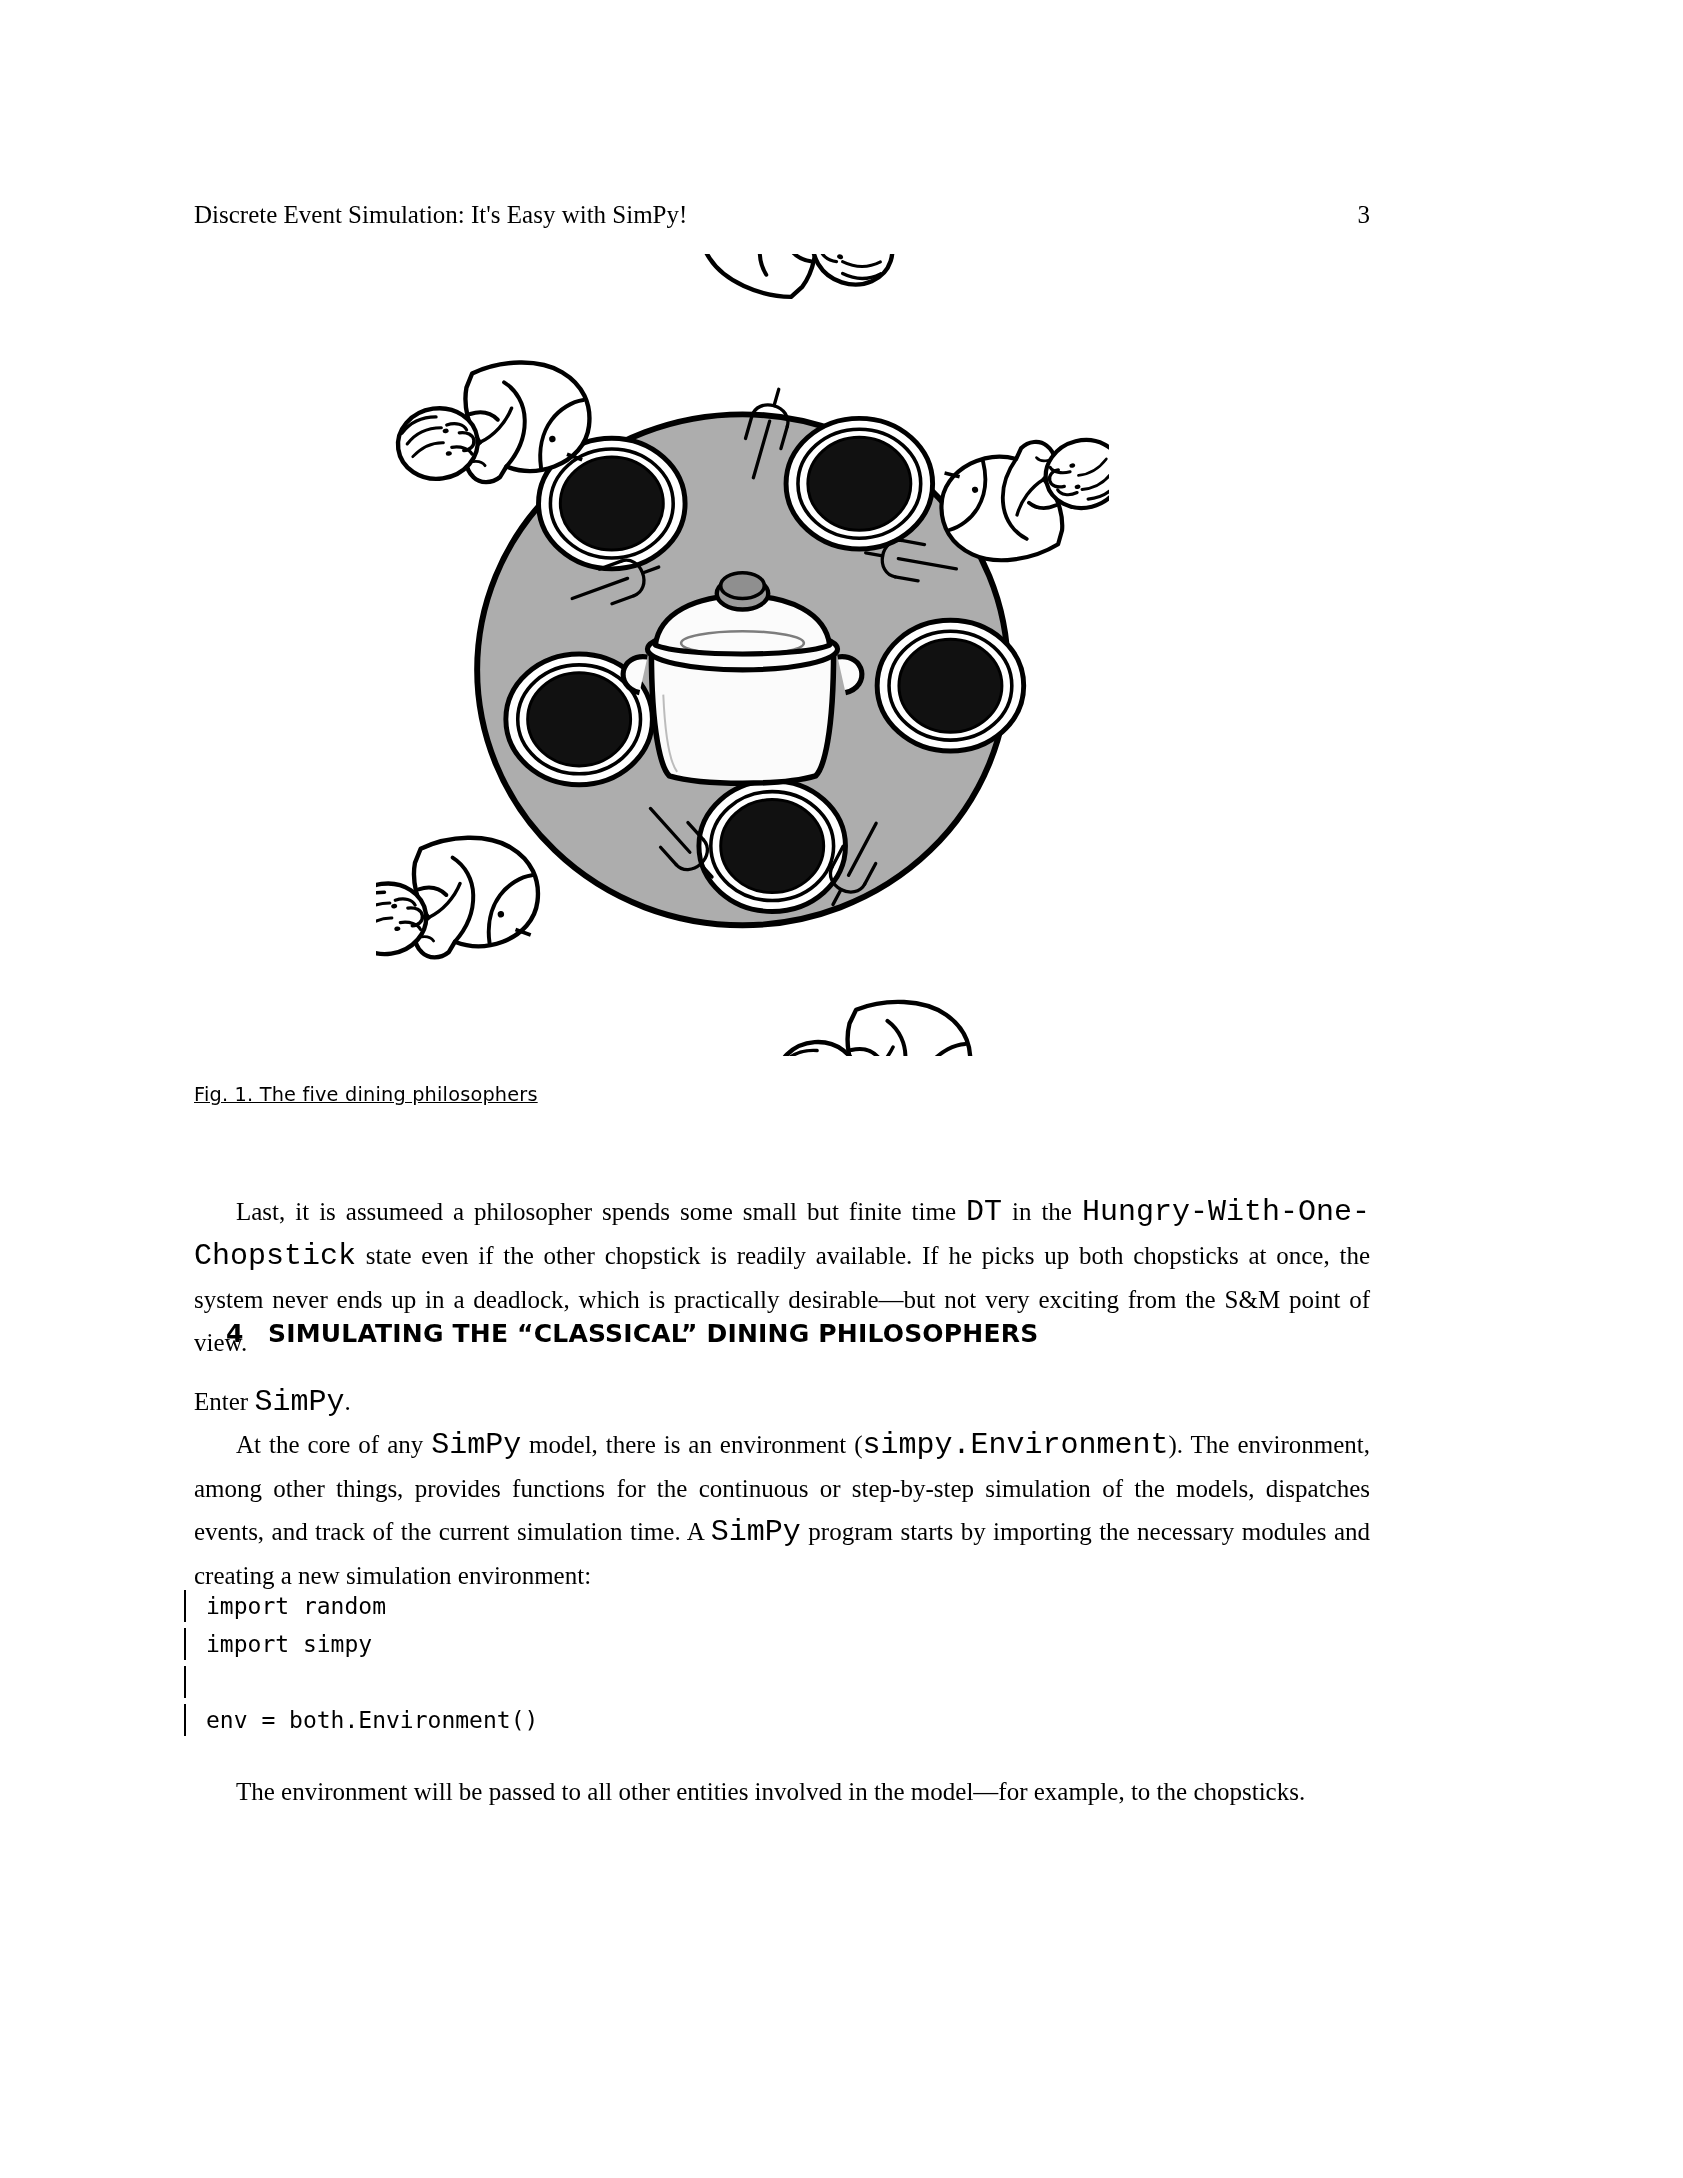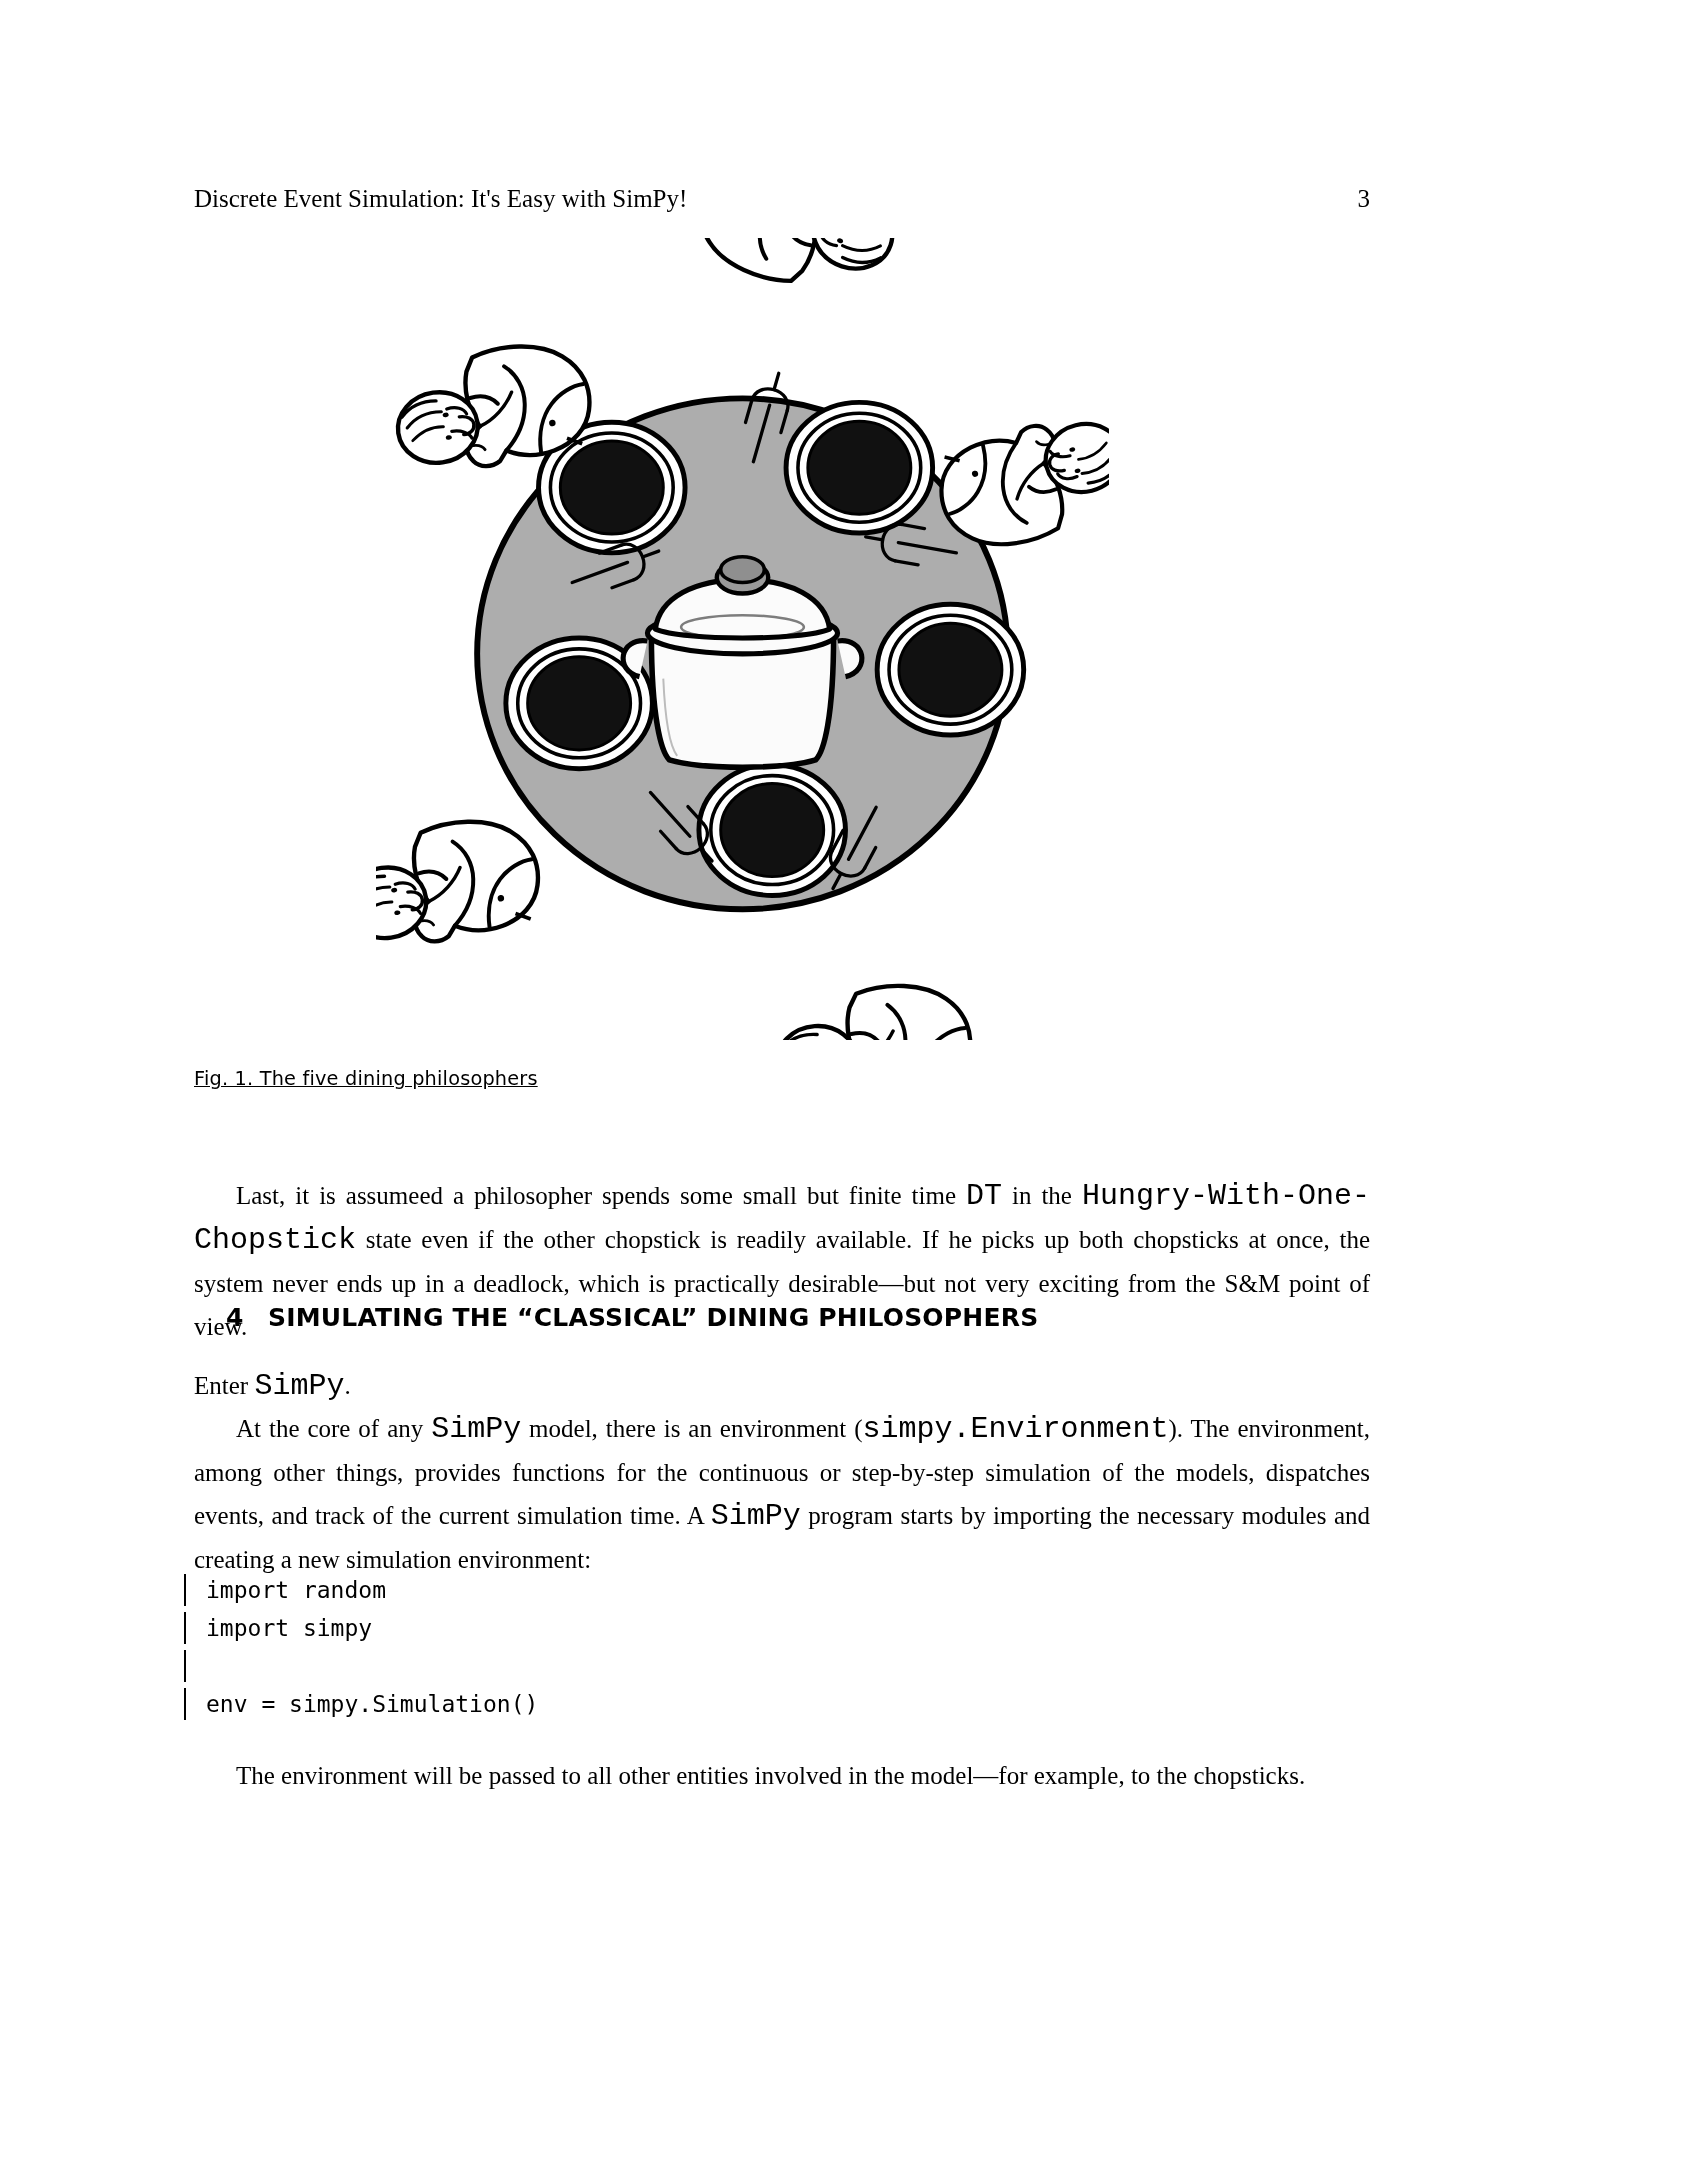--- a/index.html
+++ b/index.html
@@ -10,21 +10,21 @@
   body {
     width: 1683px;
     height: 2178px;
     position: relative;
     font-family: "Liberation Serif", "DejaVu Serif", serif;
     color: #000000;
     overflow: hidden;
   }
   .page {
     position: absolute;
-    left: 0; top: 0;
+    left: 0; top: 16px;
     width: 1683px;
     height: 1666px;
   }
   
   .runhead {
     position: absolute;
     left: 194px;
     top: 184px;
     width: 1176px;
     display: flex;
@@ -280,21 +280,21 @@
   </div>
 
   <div class="para indent" style="top:1407px;">
     <span>At the core of any </span><code class="tt">SimPy</code><span> model, there is an environment (</span><code class="tt">simpy.Environment</code><span>). The environment, among other things, provides functions for the continuous or step-by-step simulation of the models, dispatches events, and track of the current simulation time. A </span><code class="tt">SimPy</code><span> program starts by importing the necessary modules and creating a new simulation environment:</span>
   </div>
 
   <div class="listing" style="top:1571px;">
     <div class="code-line">import random</div>
     <div class="code-line">import simpy</div>
     <div class="code-line"></div>
-    <div class="code-line">env = simpy.Simulation()</div>
+    <div class="code-line">env = both.Environment()</div>
   </div>
 
   <div class="para indent" style="top:1754px;">
     <span>The environment will be passed to all other entities involved in the model—for example, to the chopsticks.</span>
   </div>
 
 </div>
 
 
 </body></html>

